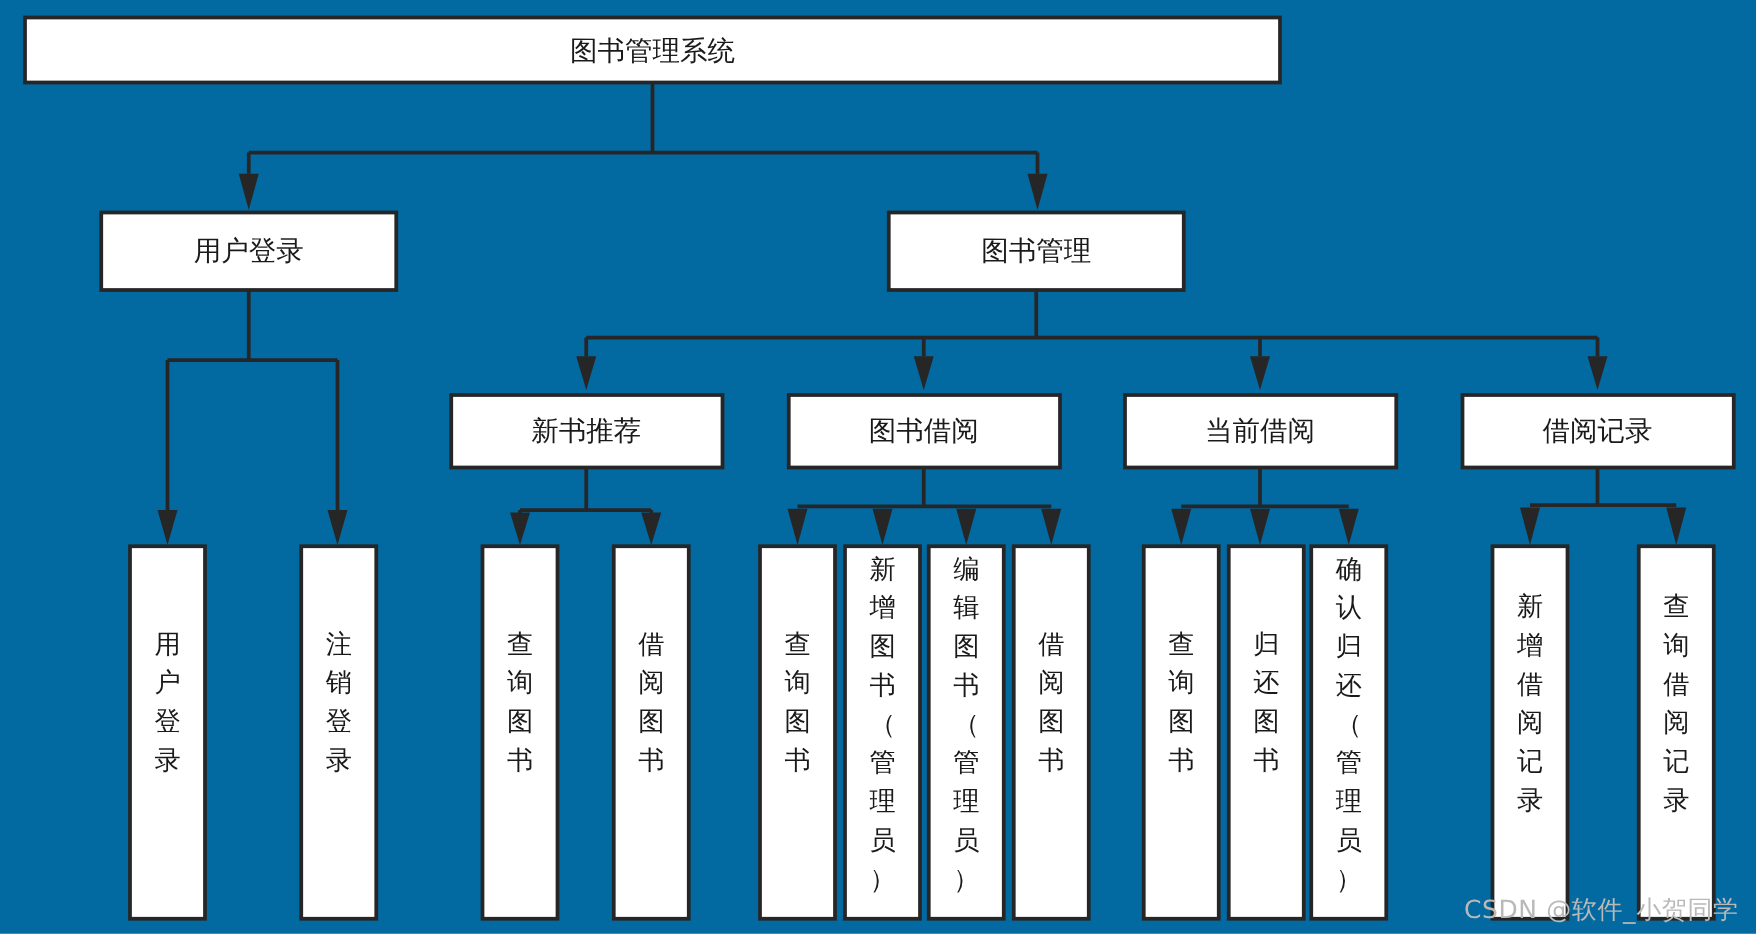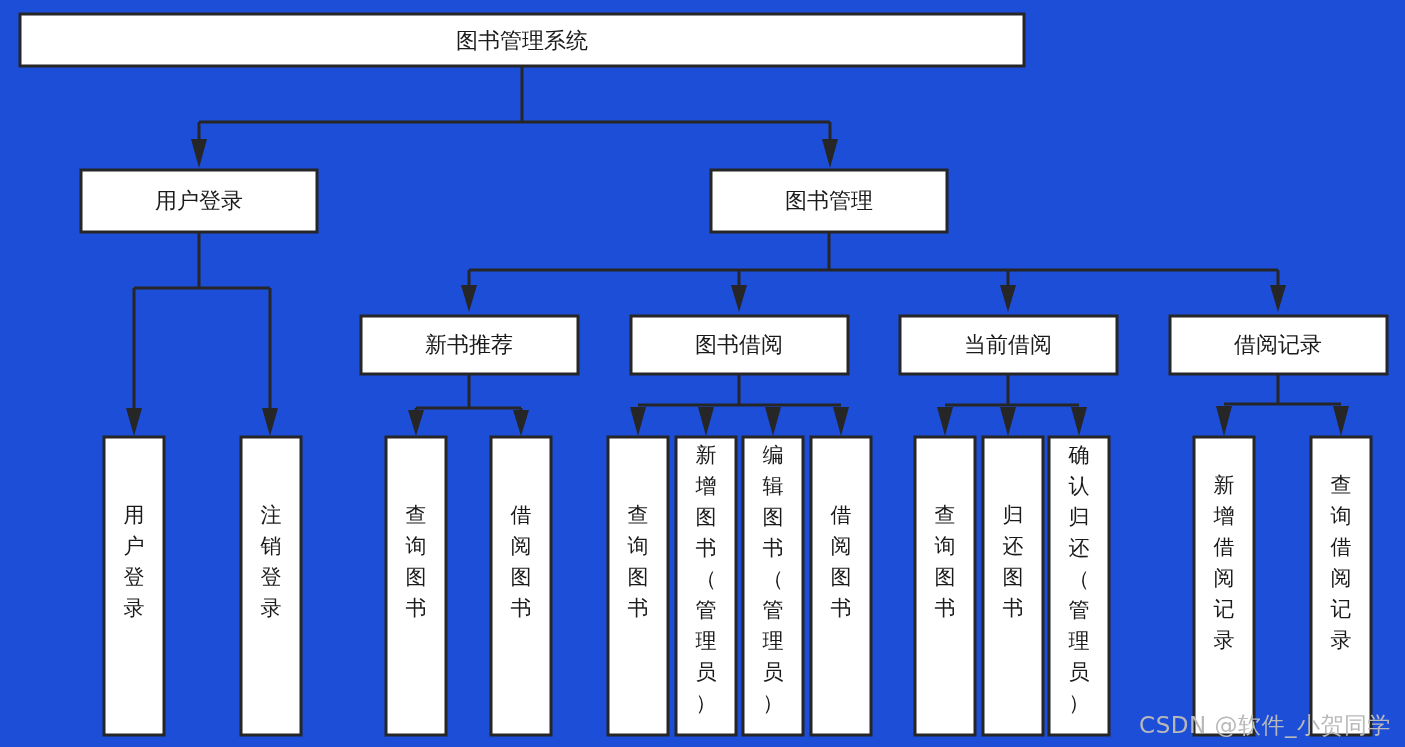--- a/index.html
+++ b/index.html
@@ -11,21 +11,21 @@
   body {
     width: 1405px;
     height: 747px;
     overflow: hidden;
     font-family: "DejaVu Sans", "Liberation Sans", sans-serif;
   }
   #diagram-root {
     position: relative;
     width: 1405px;
     height: 747px;
-    background: #1d4ed8;
+    background: #0369a1;
   }
   svg#flow-svg {
     position: absolute;
     left: 0;
     top: 0;
     width: 1405px;
     height: 747px;
     display: block;
   }
   .node-box {
@@ -54,21 +54,21 @@
     font-family: "DejaVu Sans", "Liberation Sans", sans-serif;
     fill: #1a1a1a;
     font-size: 21px;
     text-anchor: middle;
   }
   .watermark-text {
     position: absolute;
     right: 14px;
     bottom: 6px;
     font-family: "DejaVu Sans", "Liberation Sans", sans-serif;
-    font-size: 23px;
+    font-size: 20px;
     color: #b9b9b9;
     letter-spacing: 0.5px;
     white-space: nowrap;
     user-select: none;
   }
 </style>
 </head>
 <body>
 
 <div id="diagram-root">

